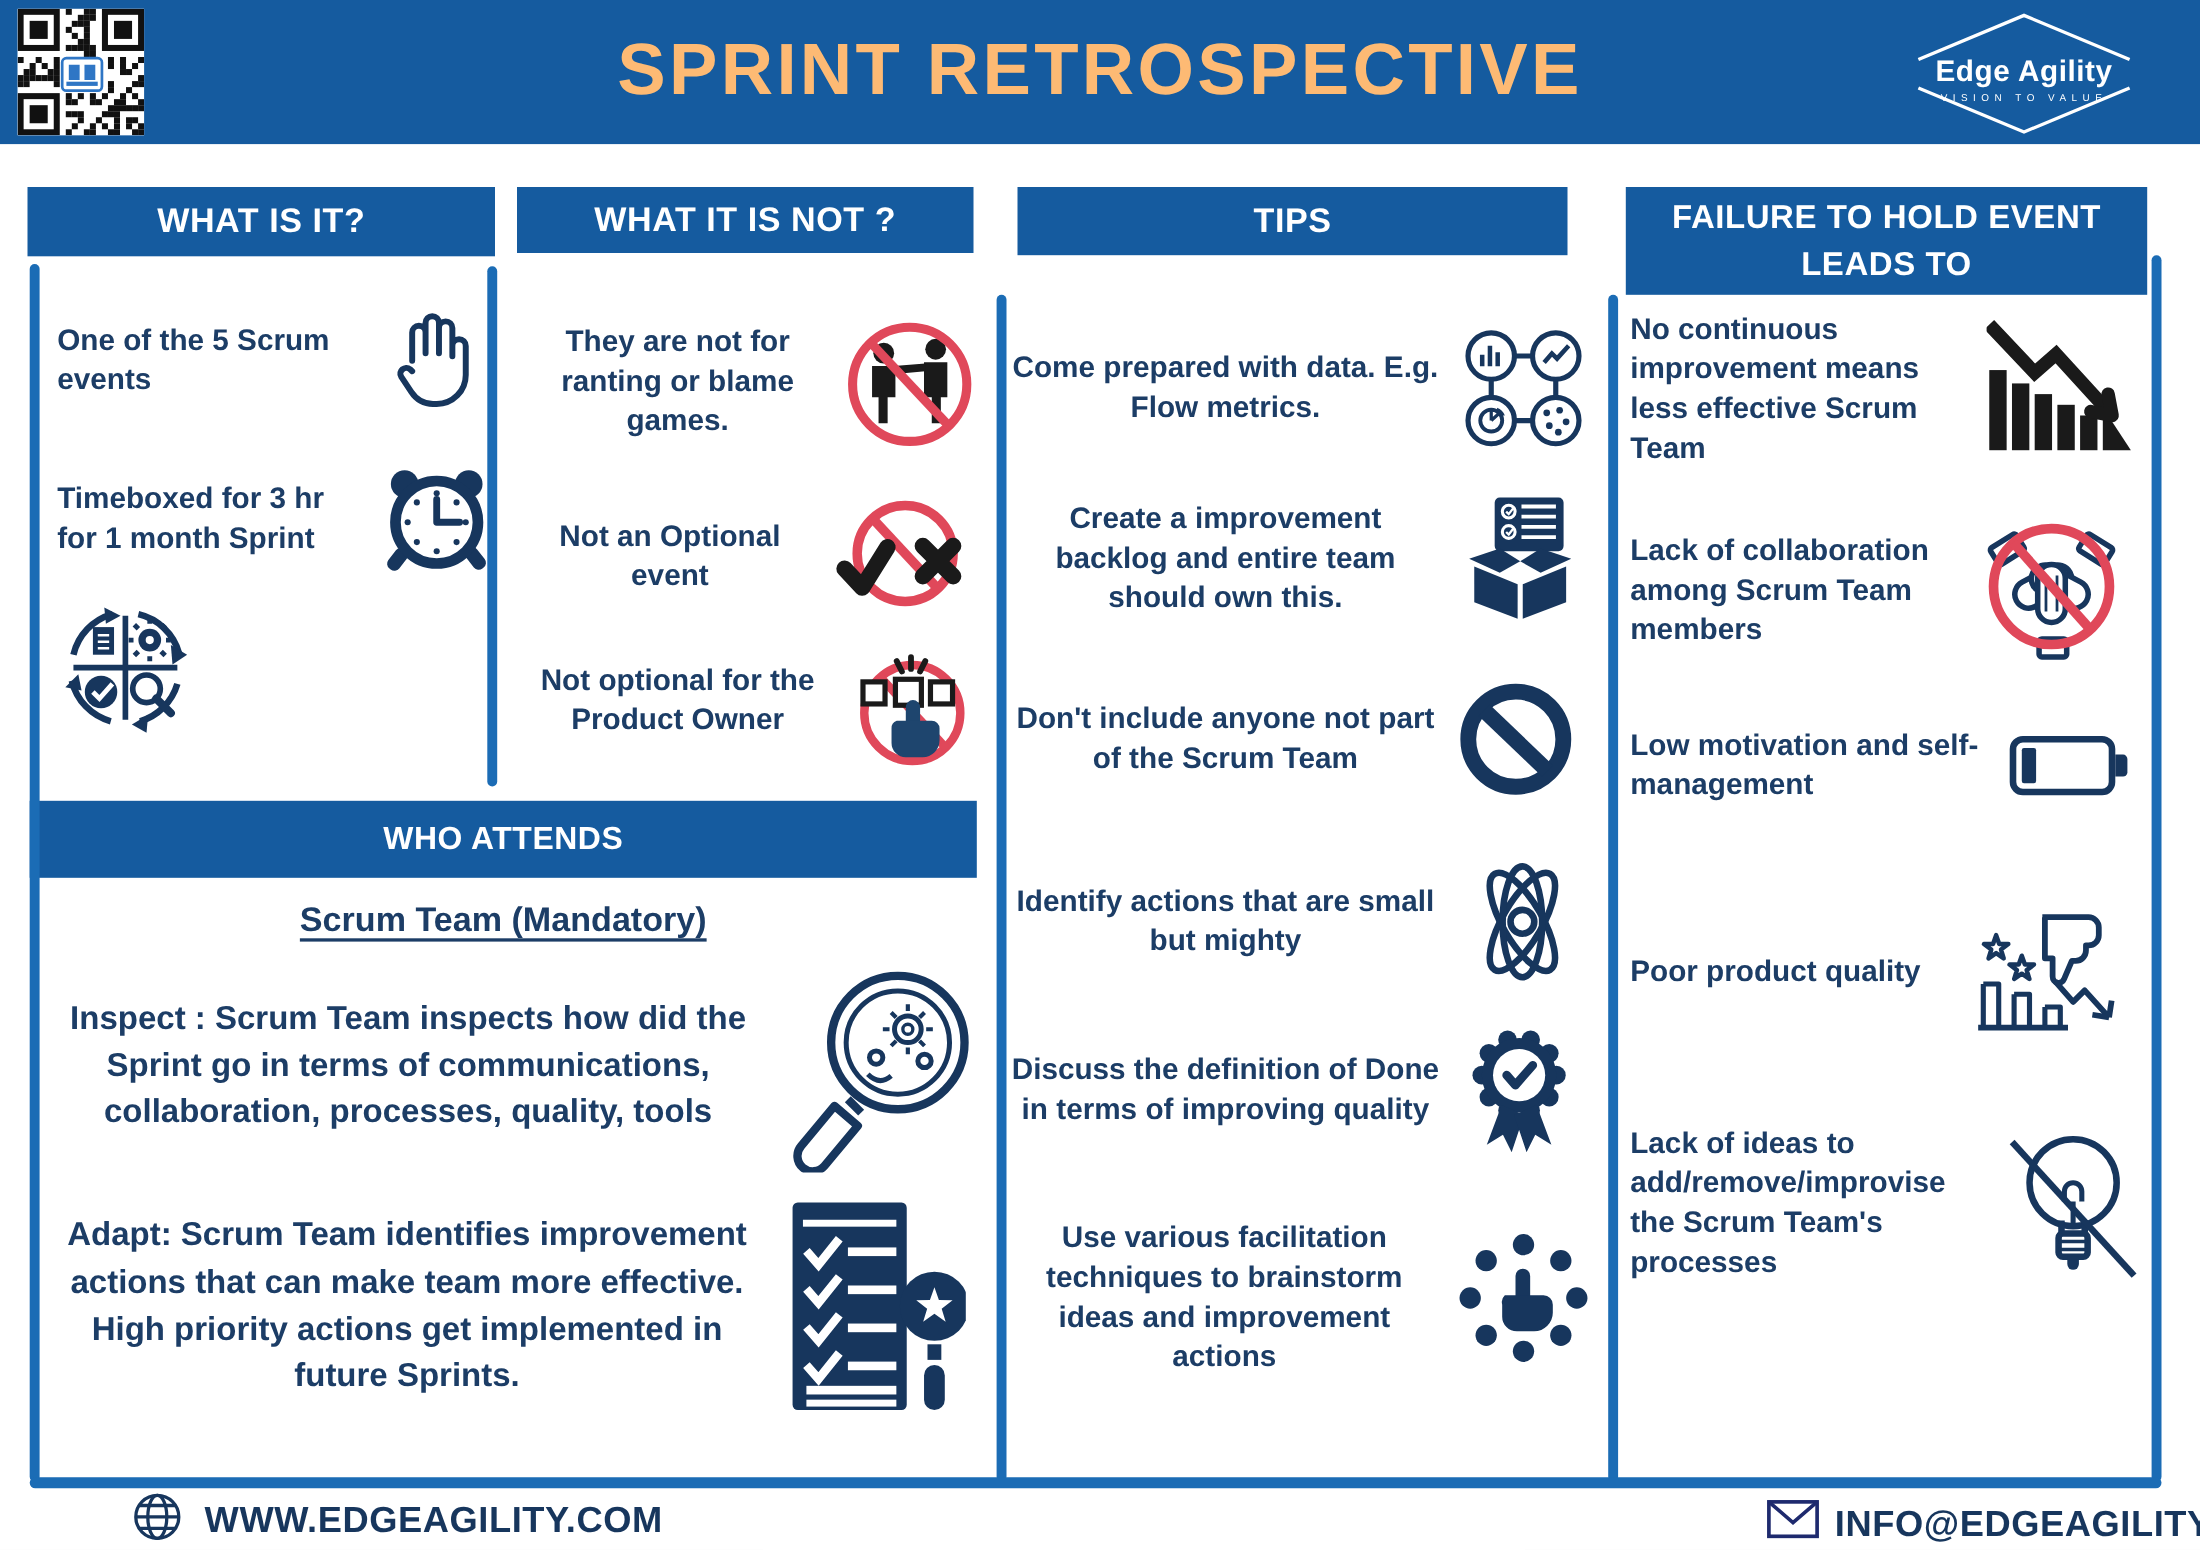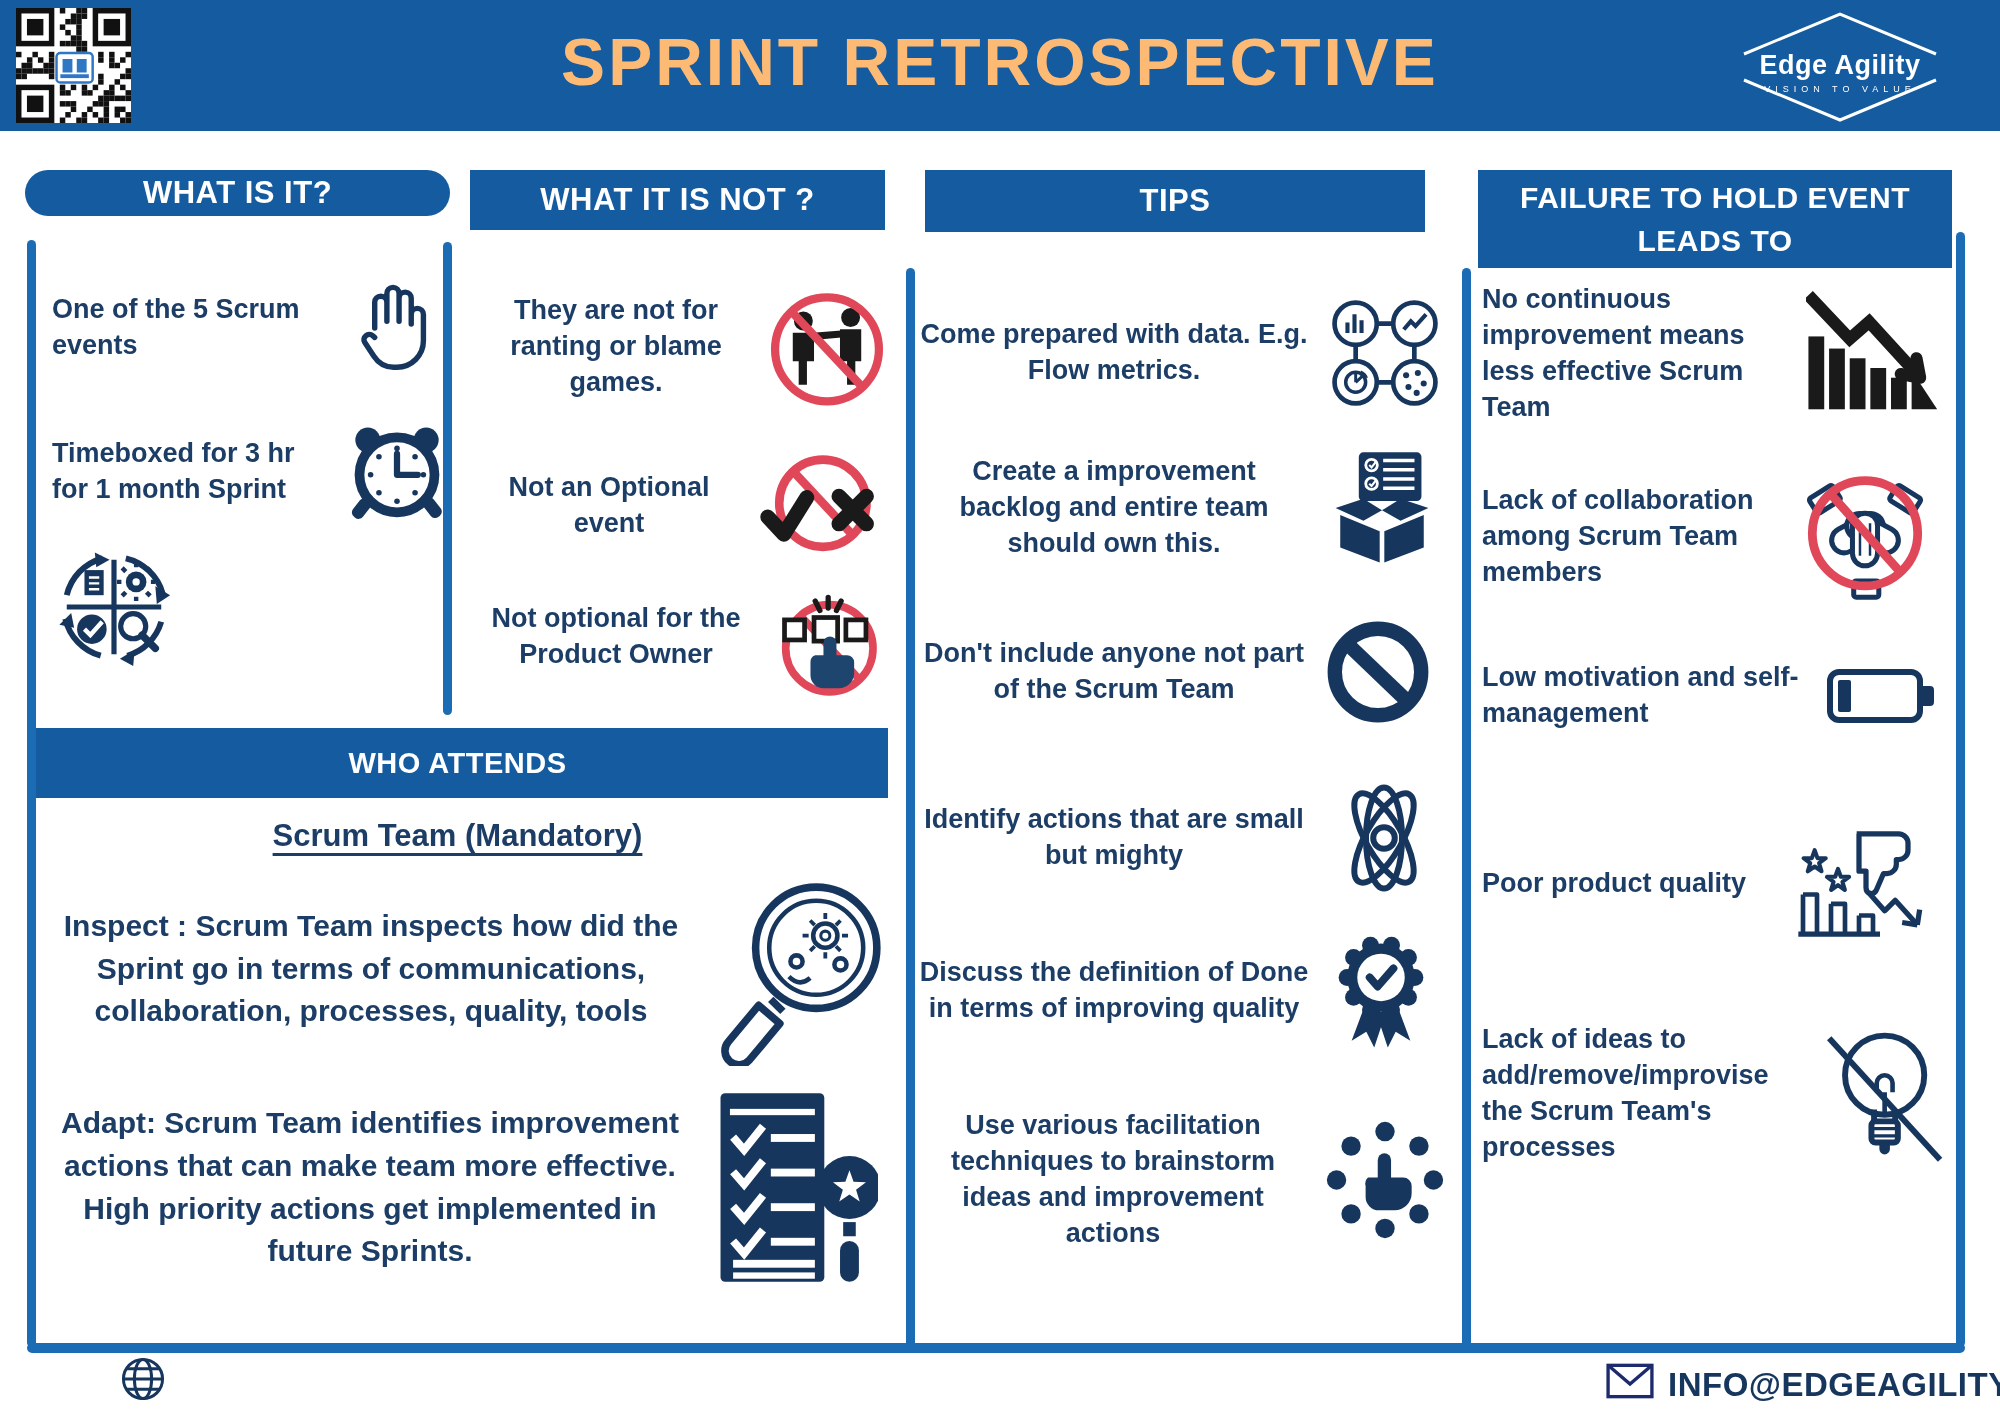--- a/index.html
+++ b/index.html
@@ -168,21 +168,21 @@
     <div class="logo">
       <svg width="216" height="124" viewBox="0 0 216 124">
         <polyline points="12,50 108,10 204,50" fill="none" stroke="#fff" stroke-width="3"></polyline>
         <polyline points="12,76 108,116 204,76" fill="none" stroke="#fff" stroke-width="3"></polyline>
       </svg>
       <div class="logo-name">Edge Agility</div>
       <div class="logo-tag">VISION TO VALUE</div>
     </div>
   </div>
 
-  <div class="colhead" style="left:25px;top:170px;width:425px;height:46px;border-radius:24px;">
+  <div class="colhead" style="left:25px;top:170px;width:425px;height:63px;">
     <span>WHAT IS IT?</span>
   </div>
   <div class="colhead" style="left:470px;top:170px;width:415px;height:60px;">
     <span>WHAT IT IS NOT ?</span>
   </div>
   <div class="colhead" style="left:925px;top:170px;width:500px;height:62px;">
     <span>TIPS</span>
   </div>
   <div class="colhead" style="left:1478px;top:170px;width:474px;height:98px;padding:0 14px;box-sizing:border-box;font-size:30px;">
     <span>FAILURE TO HOLD EVENT LEADS TO</span>
@@ -567,20 +567,21 @@
 
   <div class="icon" style="position:absolute;left:120px;top:1356px;">
     <svg width="46" height="46" viewBox="0 0 40 40">
       <g stroke="#17365D" stroke-width="2.6" fill="none">
         <circle cx="20" cy="20" r="17"></circle>
         <ellipse cx="20" cy="20" rx="7.5" ry="17"></ellipse>
         <path d="M3 20 H37 M6 11 H34 M6 29 H34"></path>
       </g>
     </svg>
   </div>
+  <div class="foot-txt" style="left:186px;top:1363px;">WWW.EDGEAGILITY.COM</div>
 
   <div class="icon" style="position:absolute;left:1606px;top:1363px;">
     <svg width="48" height="36" viewBox="0 0 46 34">
       <rect x="2" y="2" width="42" height="30" fill="none" stroke="#1E2A6E" stroke-width="3.2"></rect>
       <path d="M2 2 L23 20 L44 2" fill="none" stroke="#1E2A6E" stroke-width="3.2"></path>
     </svg>
   </div>
   <div class="foot-txt" style="left:1668px;top:1366px;">INFO@EDGEAGILITY.COM</div>
 
 </div>

